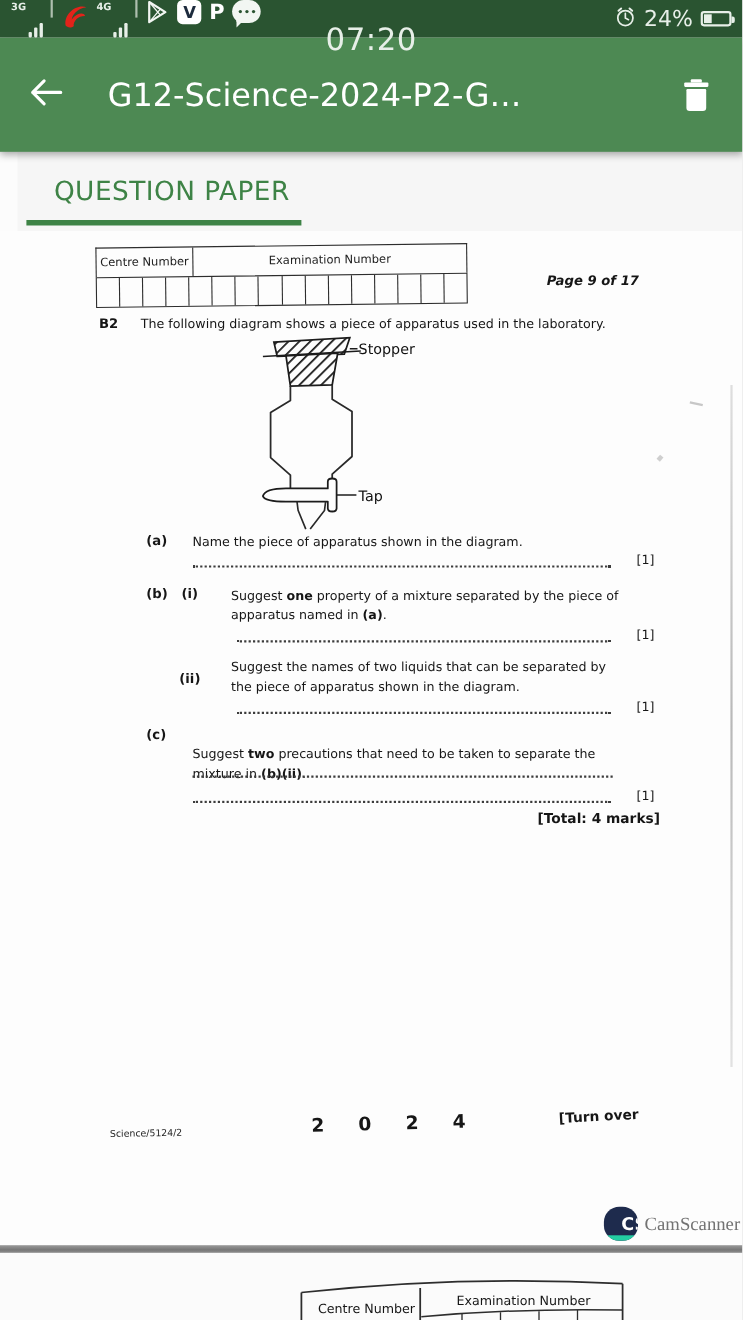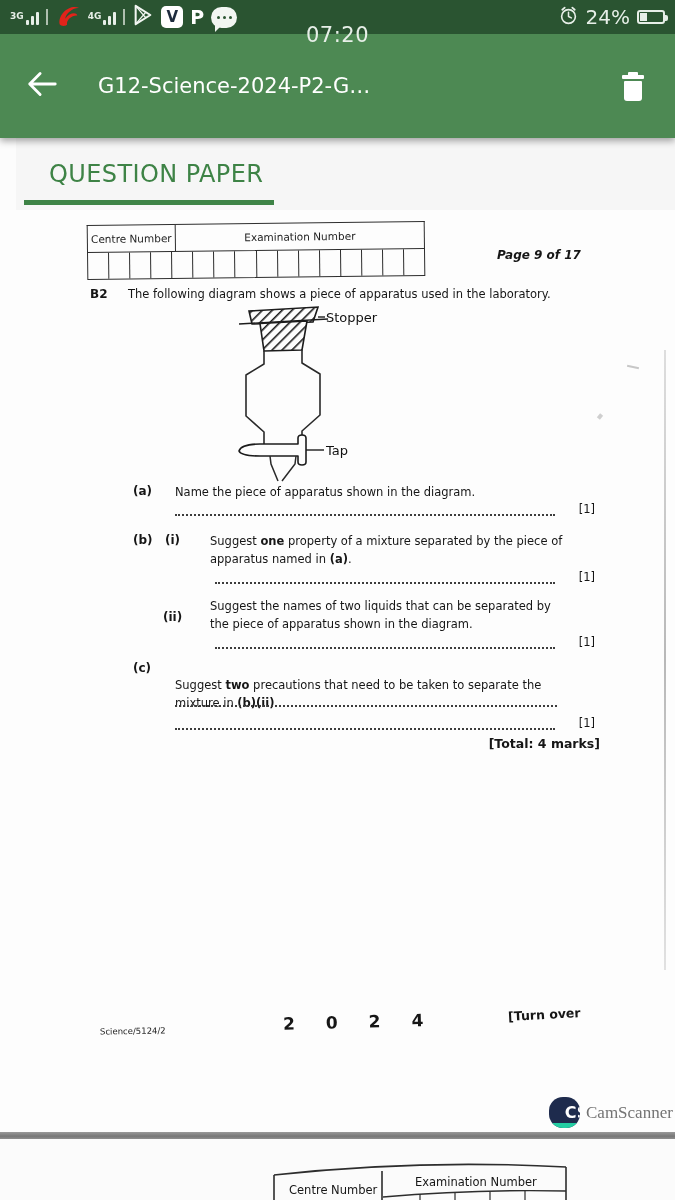--- a/index.html
+++ b/index.html
@@ -10,54 +10,54 @@
     font-family:"DejaVu Sans","Liberation Sans",sans-serif;
   }
 
   
   .status-bar {
     position:absolute; top:0; left:0; width:675px; height:34px;
     background:#2a5431; color:#e7efe8;
     display:flex; align-items:center; justify-content:space-between;
     padding:0 10px; z-index:30;
   }
-  .sb-left { display:flex; align-items:center; gap:7px; height:100%; }
+  .sb-left { display:flex; gap:7px; height:100%; }
   .net-group { display:flex; align-items:flex-end; gap:1px; position:relative; padding-top:2px; }
   .net-tag { font-size:9px; font-weight:bold; color:#e7efe8; margin-right:1px; align-self:flex-start; }
   .bars { display:flex; align-items:flex-end; gap:2px; height:14px; }
   .bars i { display:block; width:3px; background:#e7efe8; border-radius:1px; }
   .bars i:nth-child(1){height:5px} .bars i:nth-child(2){height:9px} .bars i:nth-child(3){height:13px}
   .sb-sep { width:2px; height:16px; background:#cfdacf; opacity:.8; }
   .v-app {
     width:22px; height:22px; background:#fff; border-radius:5px;
     display:flex; align-items:center; justify-content:center;
     color:#1d2b3d; font-weight:bold; font-size:15px;
   }
   .p-app { color:#fff; font-weight:bold; font-size:19px; }
   .chat-bubble { position:relative; width:26px; height:21px; background:#f2f6f2; border-radius:11px;
     display:flex; align-items:center; justify-content:center; gap:3px; }
   .chat-bubble::after { content:""; position:absolute; left:4px; bottom:-4px;
     border:5px solid transparent; border-top-color:#f2f6f2; border-left-color:#f2f6f2; }
   .chat-bubble .dot { width:3px; height:3px; border-radius:50%; background:#2a5431; }
-  .sb-time { font-size:21px; letter-spacing:.5px; position:absolute; left:50%; transform:translateX(-50%);margin-top:36px; }
+  .sb-time { font-size:28px; letter-spacing:.5px; position:absolute; left:50%; transform:translateX(-50%);margin-top:36px; }
   .sb-right { display:flex; align-items:center; gap:7px; }
   .sb-batt-text { font-size:20px; }
   .battery { position:relative; width:28px; height:14px; border:2px solid #e7efe8; border-radius:3px; }
   .battery::after { content:""; position:absolute; right:-5px; top:3px; width:3px; height:6px; background:#e7efe8; border-radius:0 2px 2px 0; }
   .battery .fill { position:absolute; left:1px; top:1px; bottom:1px; width:7px; background:#e7efe8; }
 
   
   .app-bar {
     position:absolute; top:34px; left:0; width:675px; height:104px;
     background:#4d8953; color:#fff; display:flex; align-items:center;
     padding:0 18px; box-shadow:0 3px 7px rgba(0,0,0,.35); z-index:20;
   }
   .back-button { width:48px; height:48px; display:flex; align-items:center; justify-content:center; cursor:pointer; }
   .app-title {
-    flex:1; font-size:21px; color:#fff; margin-left:32px;
+    flex:1; font-size:29px; color:#fff; margin-left:32px;
     white-space:nowrap; overflow:hidden;
   }
   .delete-button { width:48px; height:48px; display:flex; flex-direction:column; align-items:center; justify-content:center; cursor:pointer; }
   .trash { display:flex; flex-direction:column; align-items:center; }
   .trash .lid-handle { width:10px; height:3px; background:#fff; border-radius:1px 1px 0 0; }
   .trash .lid { width:22px; height:4px; background:#fff; border-radius:1px; margin-top:0; }
   .trash .bin { width:18px; height:20px; background:#fff; border-radius:1px 1px 3px 3px; margin-top:2px; }
 
   
   .tab-bar {

